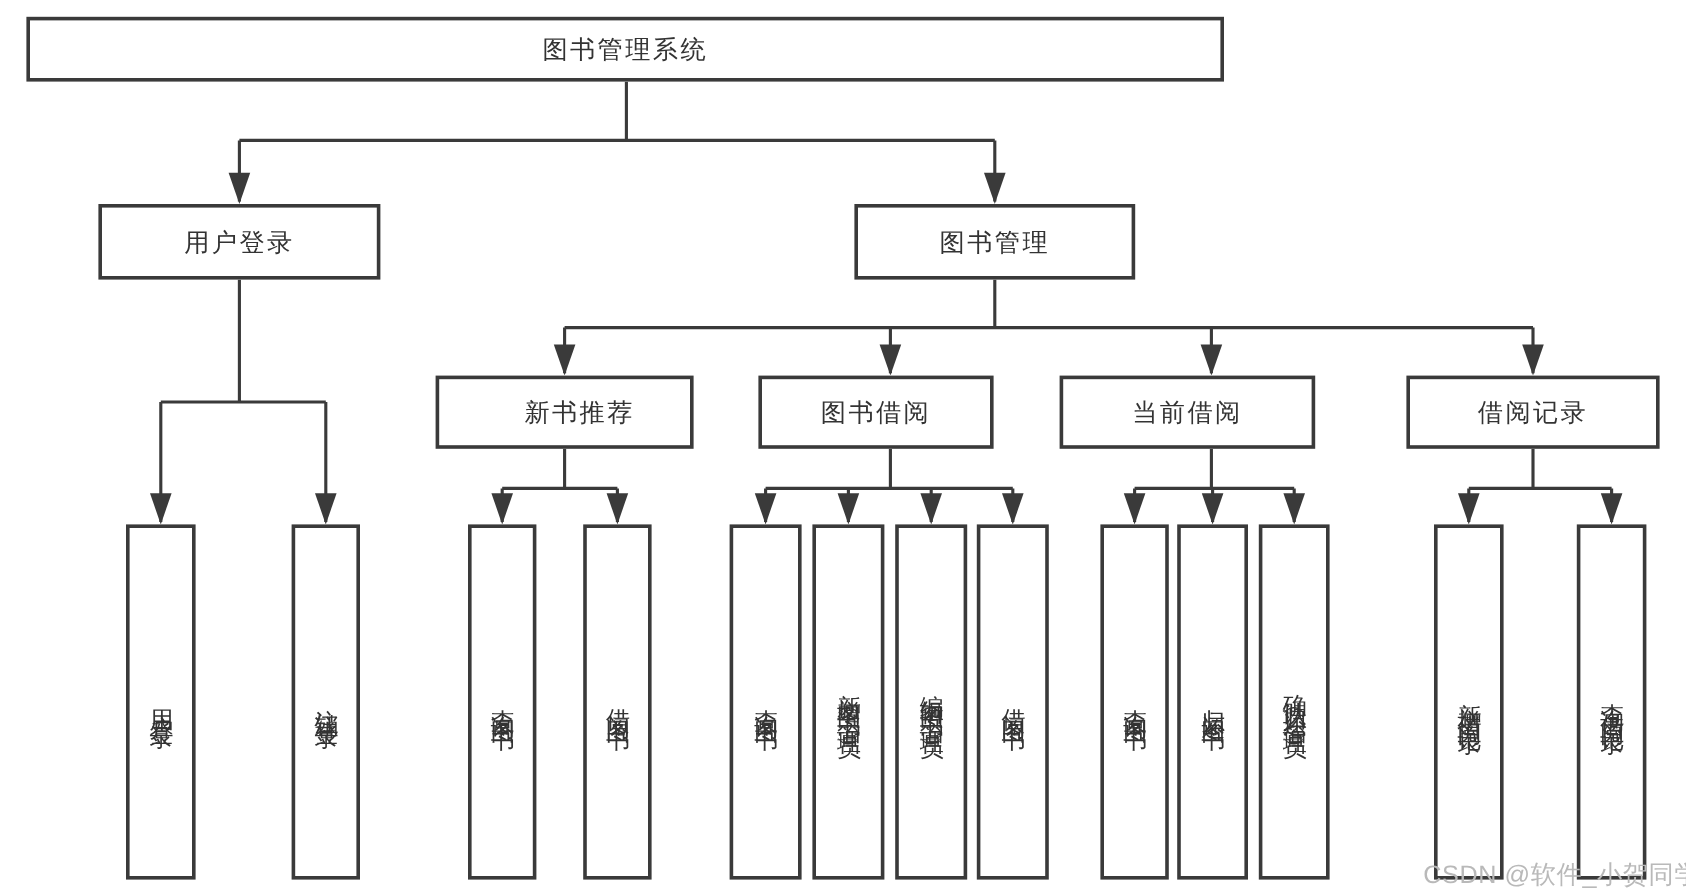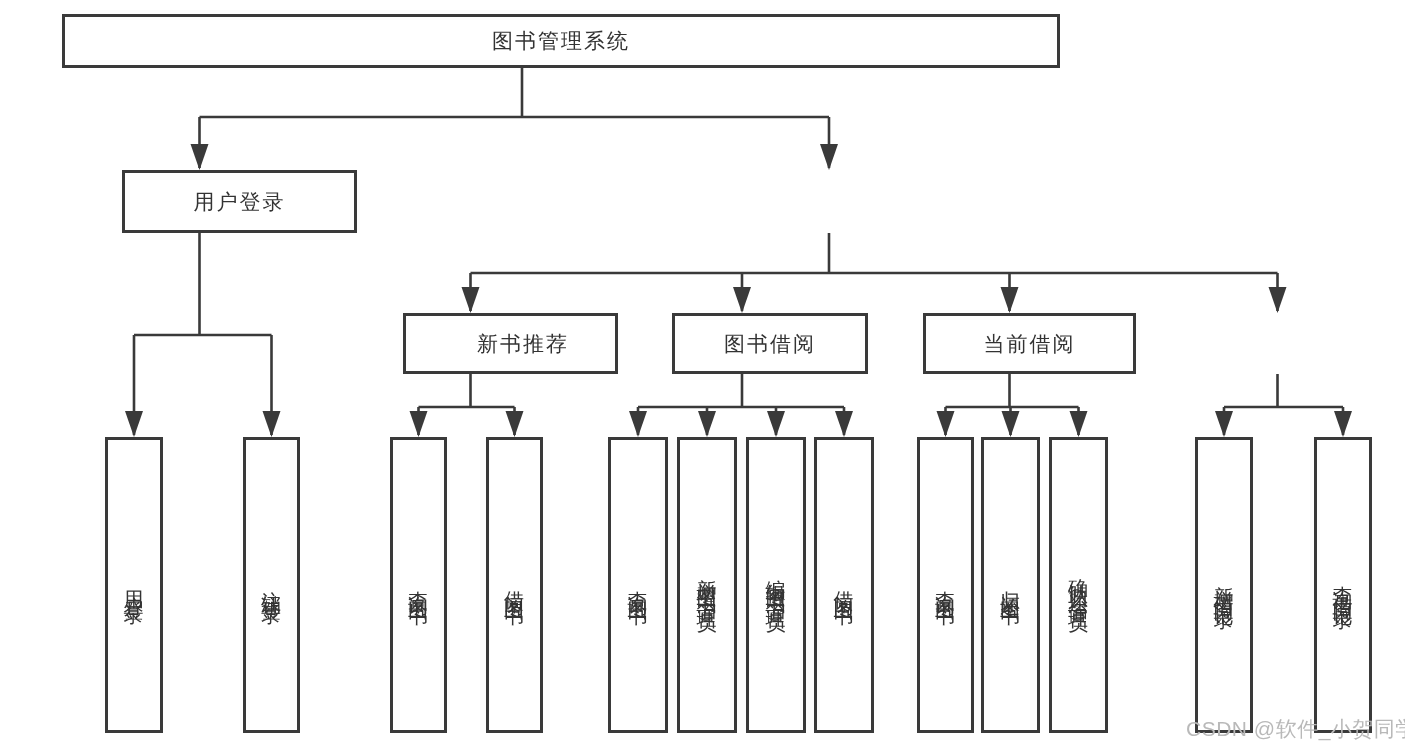--- a/index.html
+++ b/index.html
@@ -16,21 +16,20 @@
     pointer-events:none;
   }
   .hbox {
     position:absolute;
     box-sizing:border-box;
     border:3px solid #3a3a3a;
     background:#ffffff;
     display:flex; align-items:center; justify-content:center;
     font-size:21px; color:#333333; letter-spacing:2px;
     white-space:nowrap;
-    margin-left:40px;
   }
   .vbox {
     position:absolute;
     box-sizing:border-box;
     border:3px solid #3a3a3a;
     background:#ffffff;
     display:flex; align-items:center; justify-content:center;
     top:437px; height:296px;
   }
   .vbox span {
@@ -76,29 +75,35 @@
       <polygon points="1334,411 1352,411 1343,437" fill="#3a3a3a"></polygon>
     </svg>
 
   <div class="hbox" style="left:22px; top:14px; width:998px; height:54px;">
     <span>图书管理系统</span>
   </div>
 
   <div class="hbox" style="left:82px; top:170px; width:235px; height:63px;">
     <span>用户登录</span>
   </div>
+  <div class="hbox" style="left:712px; top:170px; width:234px; height:63px;">
+    <span>图书管理</span>
+  </div>
 
   <div class="hbox" style="left:363px; top:313px; width:215px; height:61px;padding-left:25px;">
     <span>新书推荐</span>
   </div>
   <div class="hbox" style="left:632px; top:313px; width:196px; height:61px;">
     <span>图书借阅</span>
   </div>
   <div class="hbox" style="left:883px; top:313px; width:213px; height:61px;">
     <span>当前借阅</span>
+  </div>
+  <div class="hbox" style="left:1172px; top:313px; width:211px; height:61px;">
+    <span>借阅记录</span>
   </div>
 
   <div class="vbox" style="left:105px; width:58px;">
     <span>用户登录</span>
   </div>
   <div class="vbox" style="left:243px; width:57px;">
     <span>注销登录</span>
   </div>
   <div class="vbox" style="left:390px; width:57px;">
     <span>查询图书</span>

